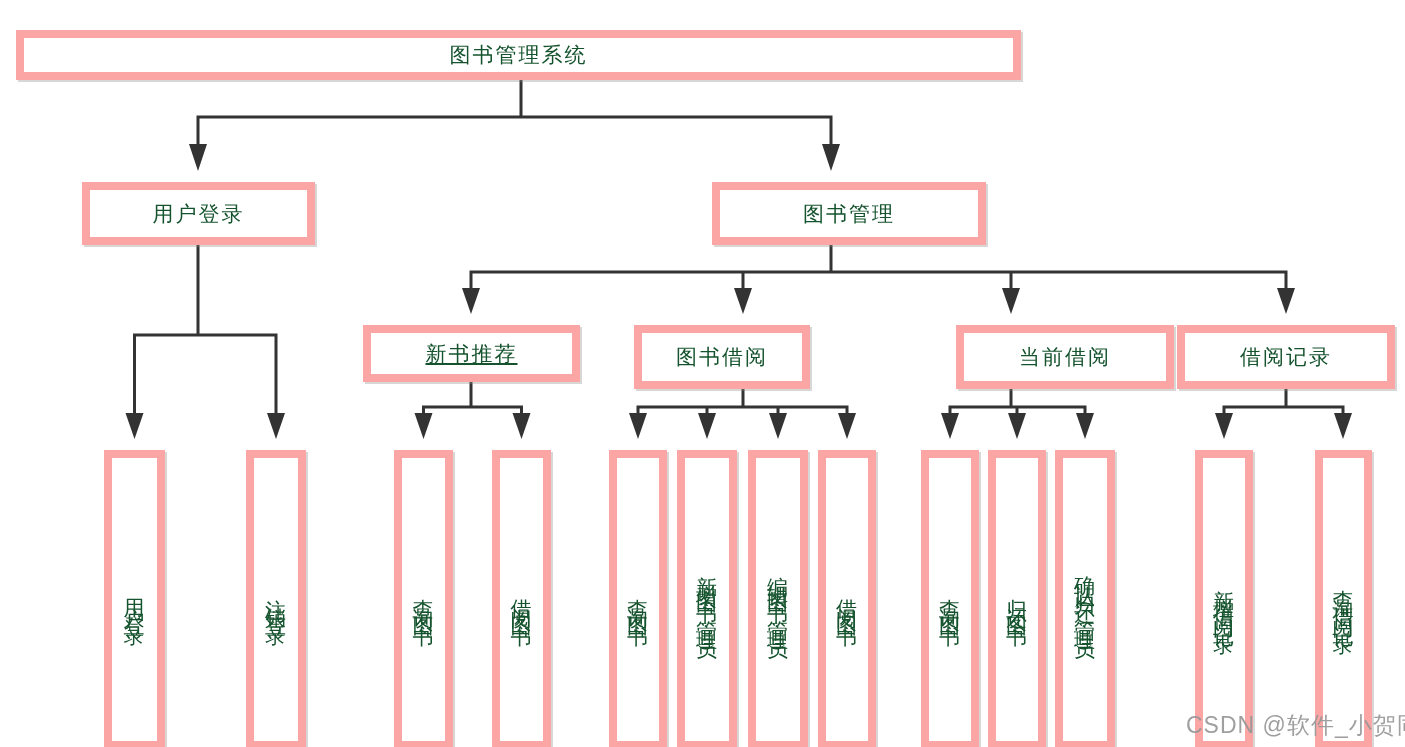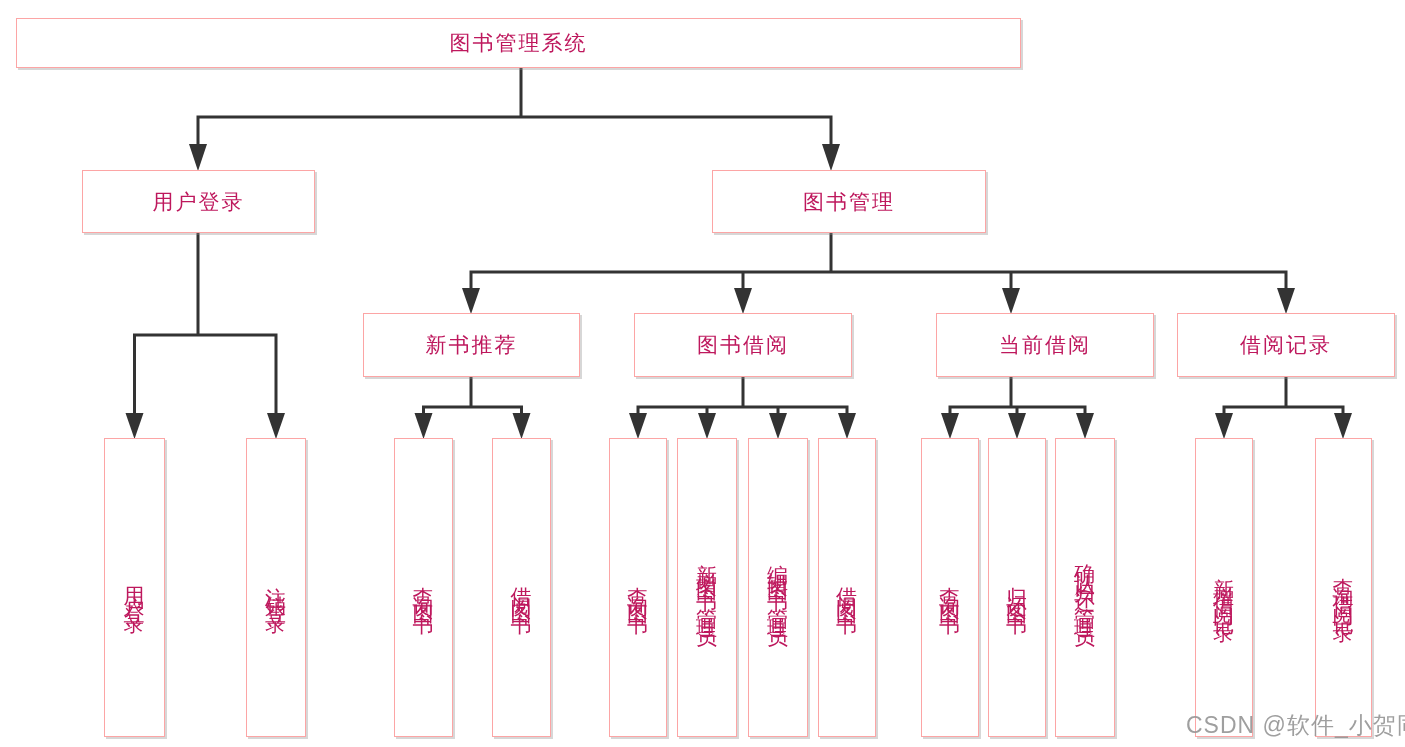--- a/index.html
+++ b/index.html
@@ -13,27 +13,28 @@
   }
   .connectors {
     position: absolute;
     left: 0; top: 0;
     width: 1405px; height: 747px;
   }
   .node {
     position: absolute;
     box-sizing: border-box;
     background: #ffffff;
-    border: 1px solid #fca5a5;
+    border: 8px solid #fca5a5;
     box-shadow: 2px 2px 0 rgba(140,140,140,0.35);
-    color: #be185d;
+    color: #14532d;
     display: flex;
     align-items: center;
     justify-content: center;
     text-align: center;
+    margin-top: 12px;
   }
   .hnode {
     font-size: 21px;
     letter-spacing: 2px;
     white-space: nowrap;
   }
   .vnode {
     font-size: 21px;
     writing-mode: vertical-rl;
     text-orientation: mixed;
@@ -88,23 +89,23 @@
       <polygon points="1215,413 1233,413 1224,439"></polygon>
       <polygon points="1334,413 1352,413 1343,439"></polygon>
     </g>
   </svg>
 
   <div class="node hnode" style="left:16px; top:18px; width:1005px; height:50px;">图书管理系统</div>
 
   <div class="node hnode" style="left:82px; top:170px; width:233px; height:63px;">用户登录</div>
   <div class="node hnode" style="left:712px; top:170px; width:274px; height:63px;">图书管理</div>
 
-  <div class="node hnode" style="left:363px; top:313px; width:217px; height:64px;">新书推荐</div>
-  <div class="node hnode" style="left:634px; top:313px; width:218px; height:64px;">图书借阅</div>
-  <div class="node hnode" style="left:936px; top:313px; width:218px; height:64px;">当前借阅</div>
+  <div class="node hnode" style="left:363px; top:313px; width:217px; height:57px;text-decoration:underline;">新书推荐</div>
+  <div class="node hnode" style="left:634px; top:313px; width:176px; height:64px;">图书借阅</div>
+  <div class="node hnode" style="left:956px; top:313px; width:218px; height:64px;">当前借阅</div>
   <div class="node hnode" style="left:1177px; top:313px; width:218px; height:64px;">借阅记录</div>
 
   <div class="node vnode" style="left:104px; top:438px; width:61px; height:299px;">用户登录</div>
   <div class="node vnode" style="left:246px; top:438px; width:60px; height:299px;">注销登录</div>
 
   <div class="node vnode" style="left:394px; top:438px; width:59px; height:299px;">查询图书</div>
   <div class="node vnode" style="left:492px; top:438px; width:59px; height:299px;">借阅图书</div>
 
   <div class="node vnode" style="left:609px; top:438px; width:58px; height:299px;">查询图书</div>
   <div class="node vnode" style="left:677px; top:438px; width:60px; height:299px;">新增图书（管理员）</div>

